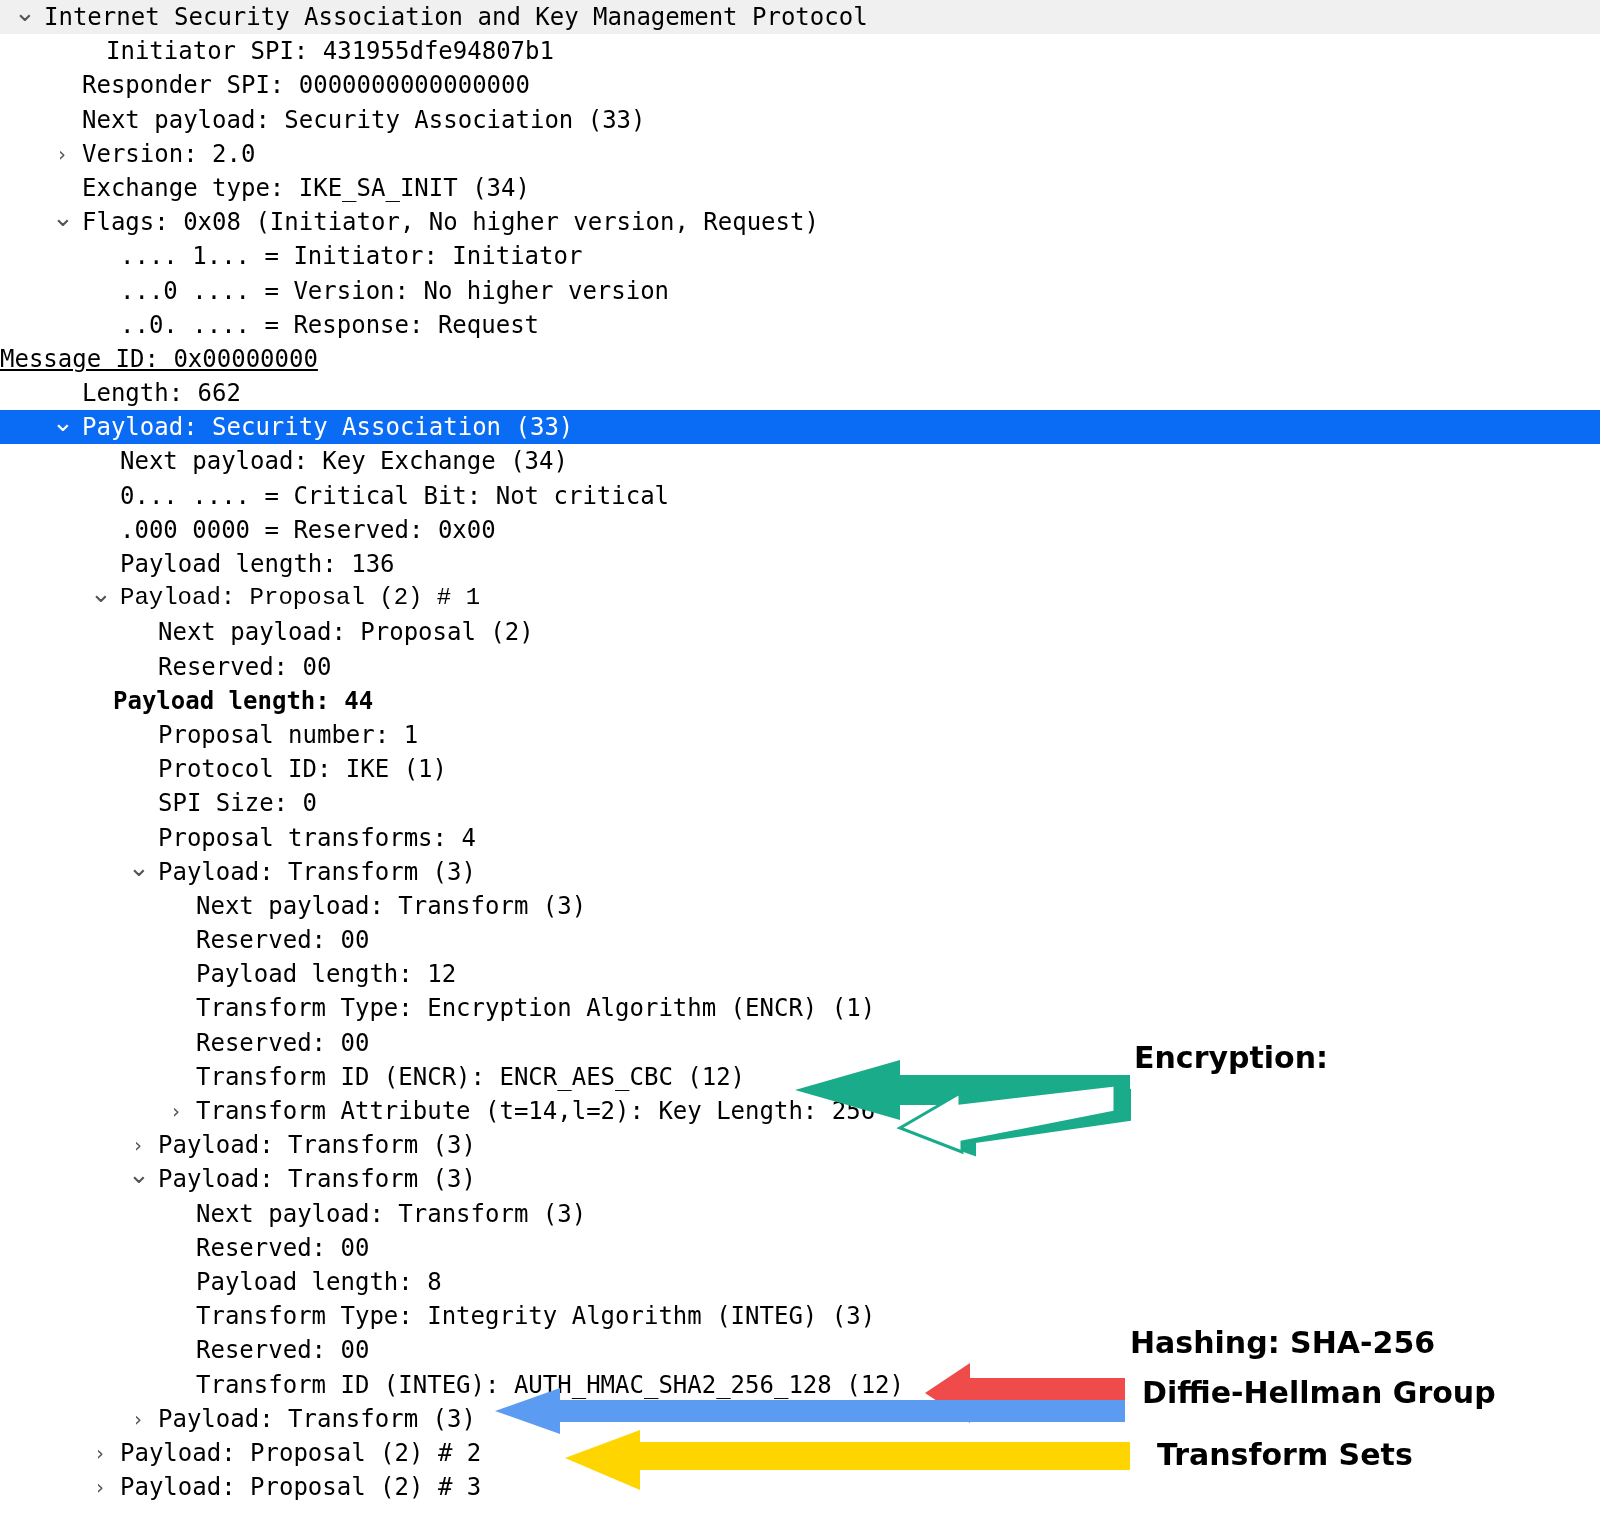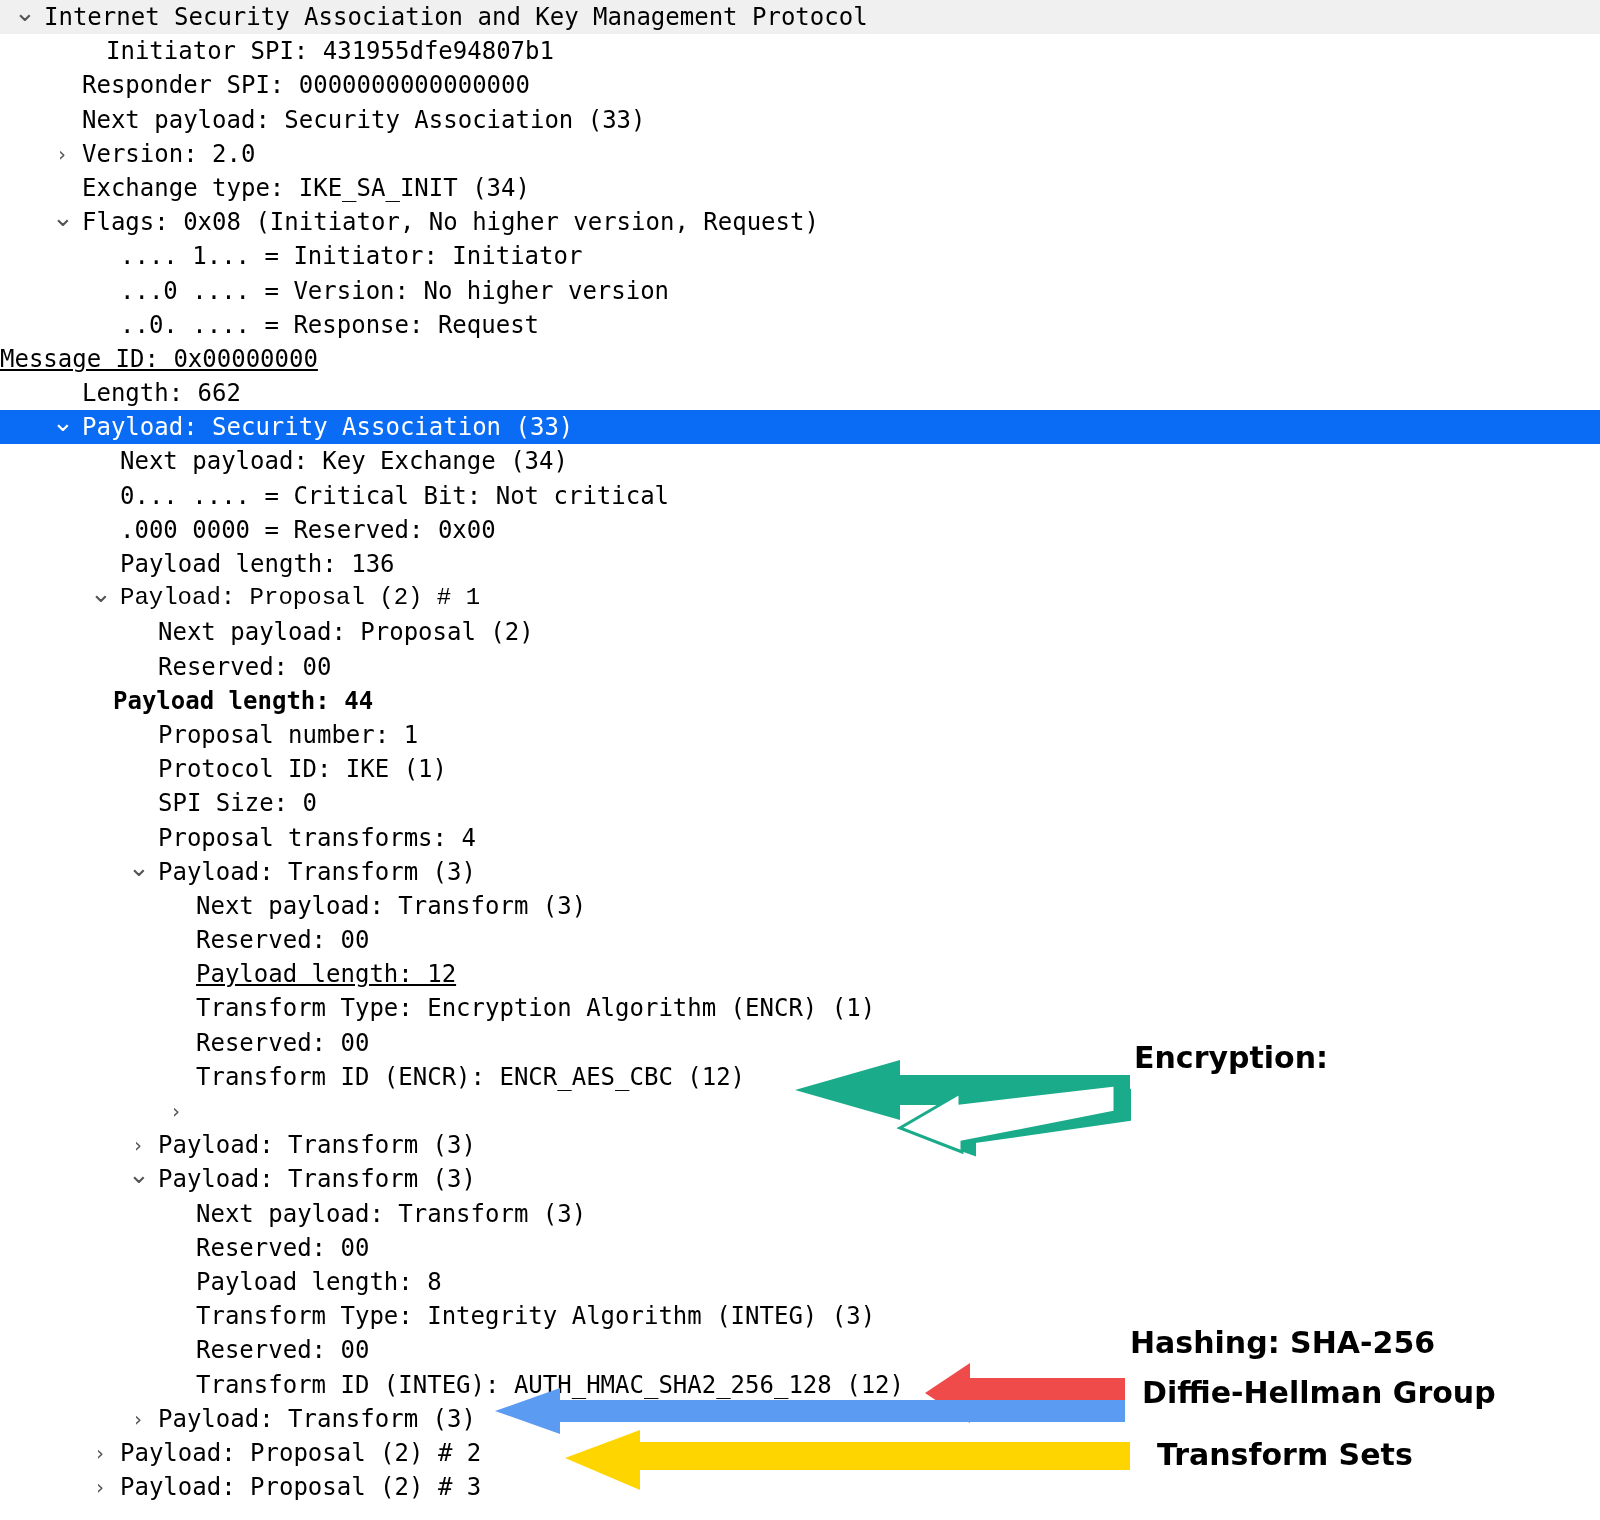--- a/index.html
+++ b/index.html
@@ -90,25 +90,25 @@
     <div class="row"><span class="label" style="margin-left: 158px;">Next payload: Proposal (2)</span></div>
     <div class="row"><span class="label" style="margin-left: 158px;">Reserved: 00</span></div>
     <div class="row"><span class="label" style="margin-left: 113px; font-weight: bold;">Payload length: 44</span></div>
     <div class="row"><span class="label" style="margin-left: 158px;">Proposal number: 1</span></div>
     <div class="row"><span class="label" style="margin-left: 158px;">Protocol ID: IKE (1)</span></div>
     <div class="row"><span class="label" style="margin-left: 158px;">SPI Size: 0</span></div>
     <div class="row"><span class="label" style="margin-left: 158px;">Proposal transforms: 4</span></div>
     <div class="row"><span class="twisty" style="left: 128px; top: -5px; font-size: 26px;">⌄</span><span class="label" style="margin-left: 158px;">Payload: Transform (3)</span></div>
     <div class="row"><span class="label" style="margin-left: 196px;">Next payload: Transform (3)</span></div>
     <div class="row"><span class="label" style="margin-left: 196px;">Reserved: 00</span></div>
-    <div class="row"><span class="label" style="margin-left: 196px; text-decoration: underline;">Payload length: 12</span></div>
+    <div class="row"><span class="label" style="margin-left: 196px;">Payload length: 12</span></div>
     <div class="row"><span class="label" style="margin-left: 196px;">Transform Type: Encryption Algorithm (ENCR) (1)</span></div>
     <div class="row"><span class="label" style="margin-left: 196px;">Reserved: 00</span></div>
     <div class="row"><span class="label" style="margin-left: 196px;">Transform ID (ENCR): ENCR_AES_CBC (12)</span></div>
-    <div class="row"><span class="twisty" style="left: 166px;">›</span></div>
+    <div class="row"><span class="twisty" style="left: 166px;">›</span><span class="label" style="margin-left: 196px;">Transform Attribute (t=14,l=2): Key Length: 256</span></div>
     <div class="row"><span class="twisty" style="left: 128px;">›</span><span class="label" style="margin-left: 158px;">Payload: Transform (3)</span></div>
     <div class="row"><span class="twisty" style="left: 128px; top: -5px; font-size: 26px;">⌄</span><span class="label" style="margin-left: 158px;">Payload: Transform (3)</span></div>
     <div class="row"><span class="label" style="margin-left: 196px;">Next payload: Transform (3)</span></div>
     <div class="row"><span class="label" style="margin-left: 196px;">Reserved: 00</span></div>
     <div class="row"><span class="label" style="margin-left: 196px;">Payload length: 8</span></div>
     <div class="row"><span class="label" style="margin-left: 196px;">Transform Type: Integrity Algorithm (INTEG) (3)</span></div>
     <div class="row"><span class="label" style="margin-left: 196px;">Reserved: 00</span></div>
     <div class="row"><span class="label" style="margin-left: 196px;">Transform ID (INTEG): AUTH_HMAC_SHA2_256_128 (12)</span></div>
     <div class="row"><span class="twisty" style="left: 128px;">›</span><span class="label" style="margin-left: 158px;">Payload: Transform (3)</span></div>
     <div class="row"><span class="twisty" style="left: 90px;">›</span><span class="label" style="margin-left: 120px;">Payload: Proposal (2) # 2</span></div>

